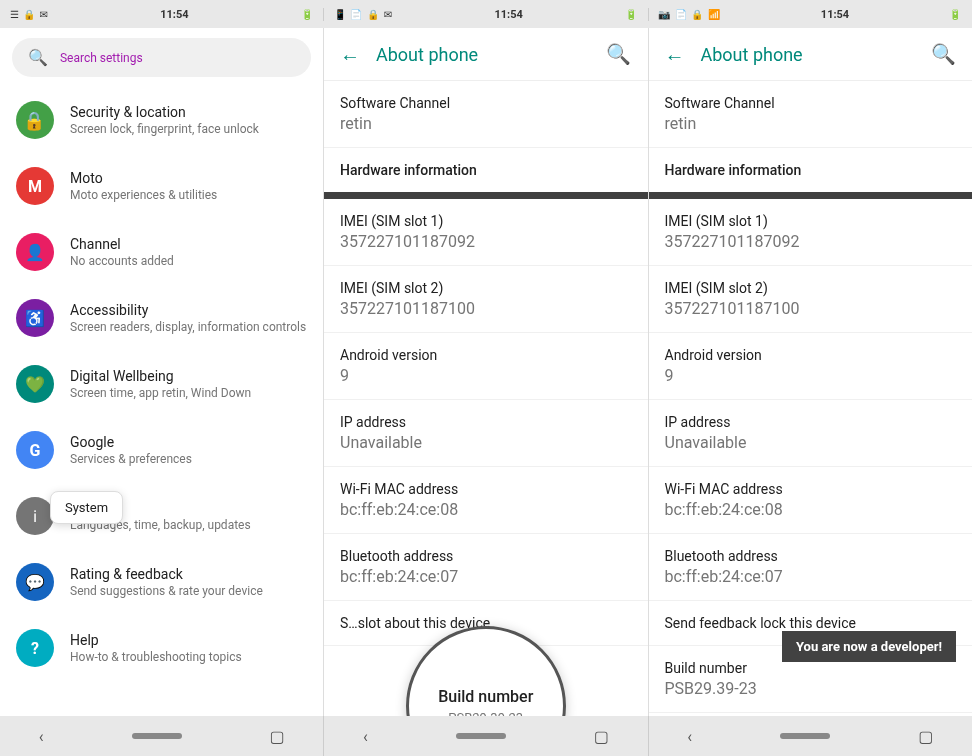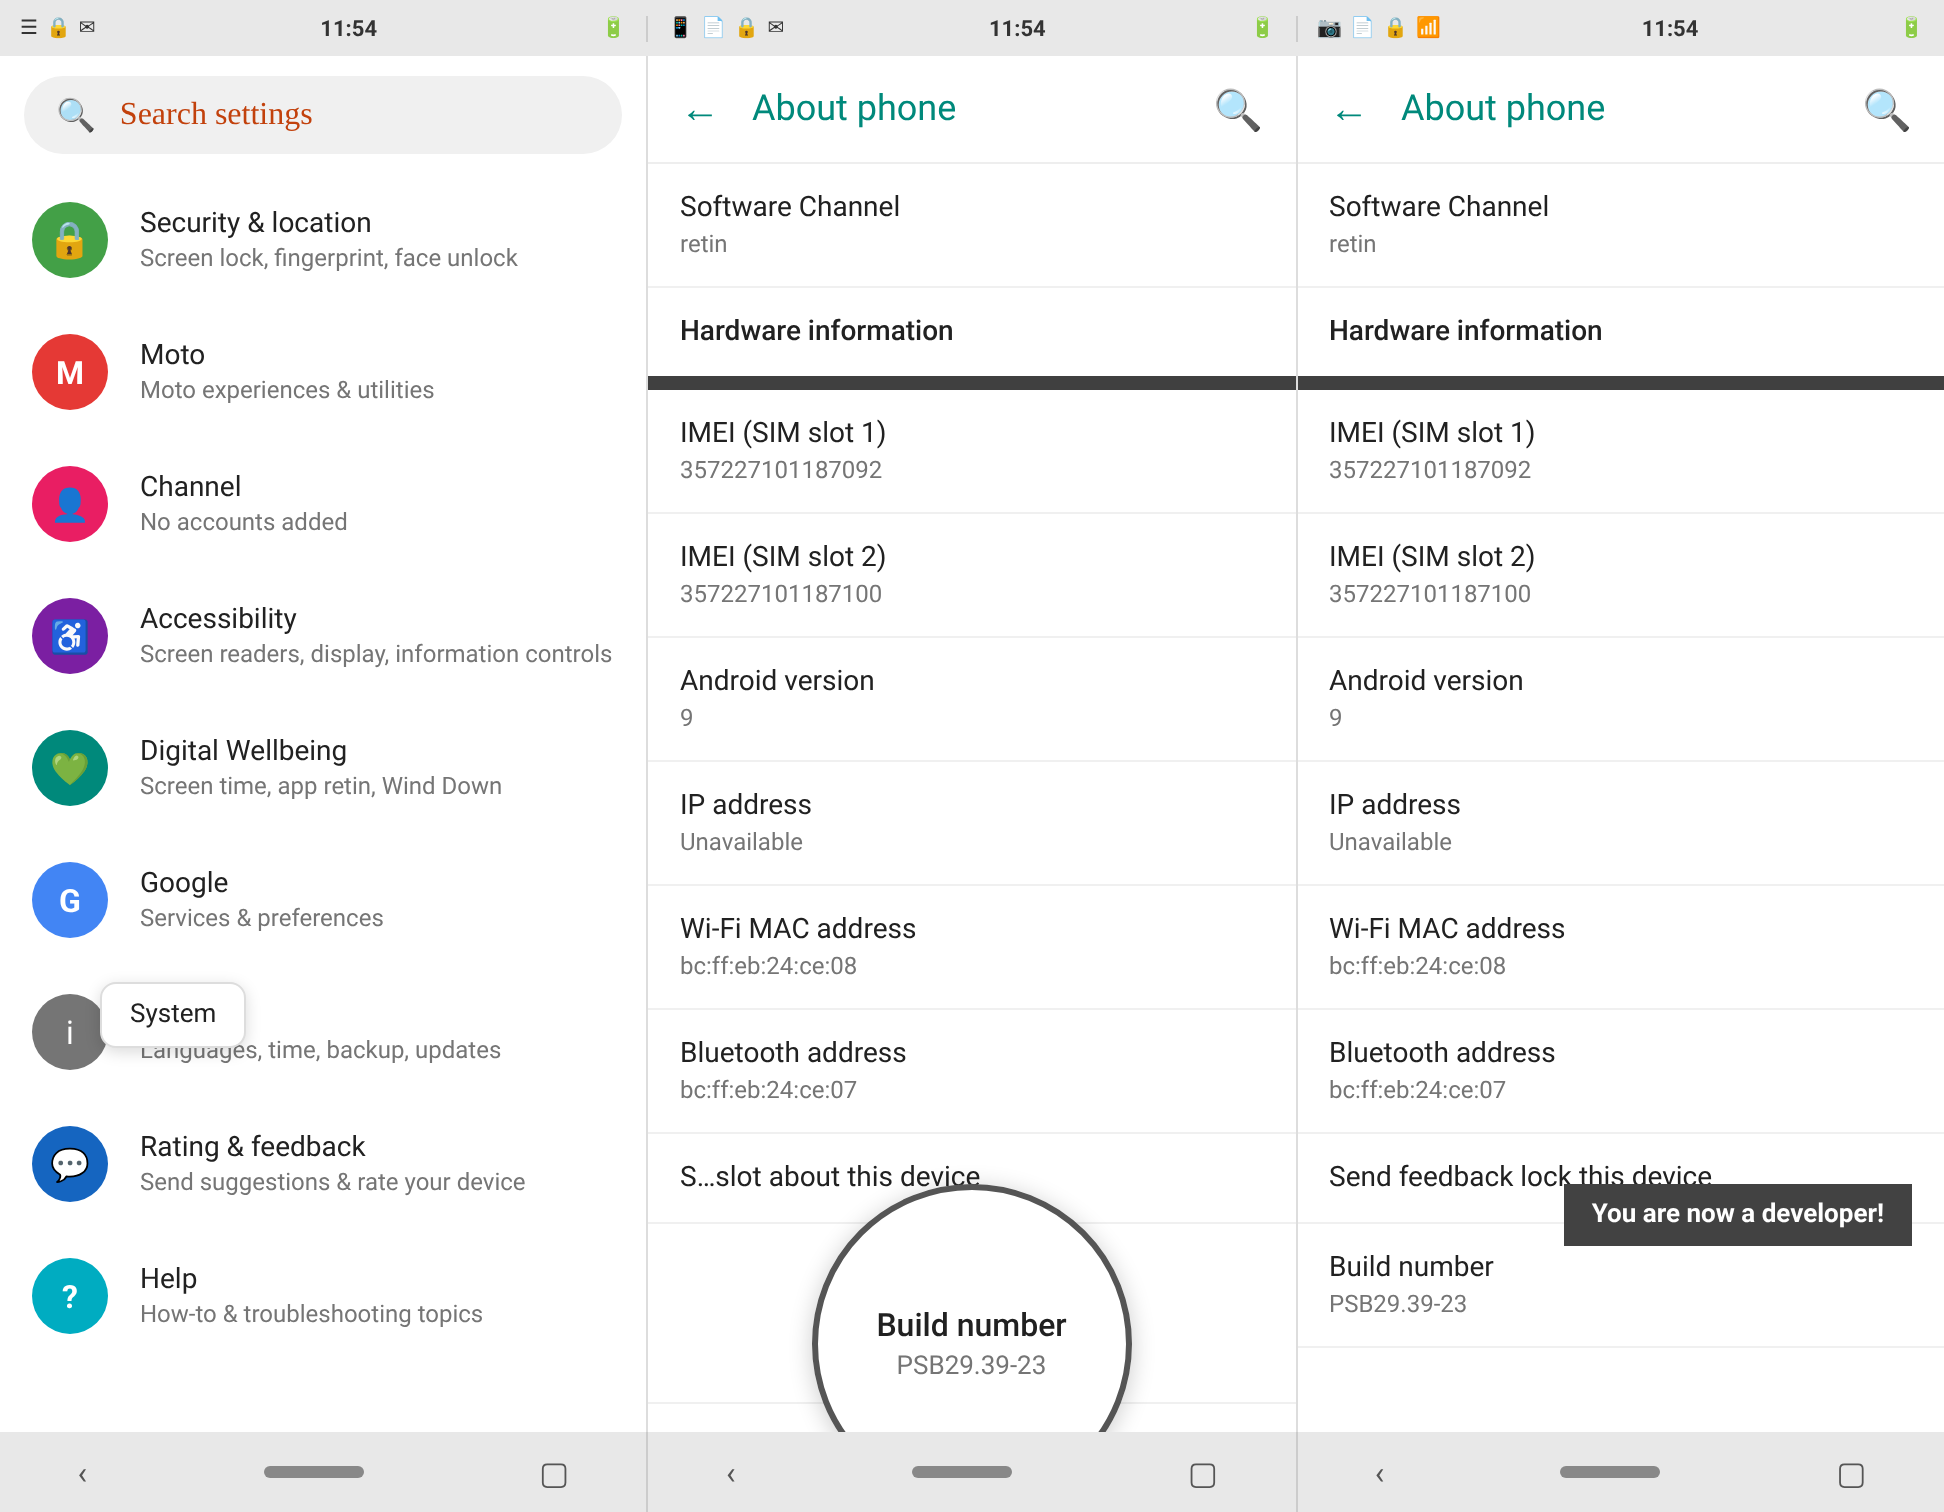--- a/index.html
+++ b/index.html
@@ -73,23 +73,22 @@
       background: #f0f0f0;
       border-radius: 24px;
       padding: 10px 16px;
       gap: 12px;
     }
     .search-icon-el {
       color: #00897B;
       font-size: 16px;
     }
     .search-input-text {
-      color: #c2410c;
-      font-size: 16px;
-      font-family: Liberation Serif, serif;
+      color: #a21caf;
+      font-size: 12px;
     }
 
     .settings-list {
       flex: 1;
       overflow-y: auto;
     }
 
     .settings-item {
       display: flex;
       align-items: center;
@@ -182,21 +181,21 @@
     .about-item {
       padding: 14px 16px;
       border-bottom: 1px solid #f0f0f0;
       cursor: pointer;
     }
     .about-item-title {
       font-size: 14px;
       color: #212121;
     }
     .about-item-value {
-      font-size: 12px;
+      font-size: 16px;
       color: #757575;
       margin-top: 3px;
     }
     .about-item-section {
       padding: 14px 16px;
       border-bottom: 7px solid #404040;
     }
     .about-item-section .about-item-title {
       font-size: 14px;
       color: #212121;

